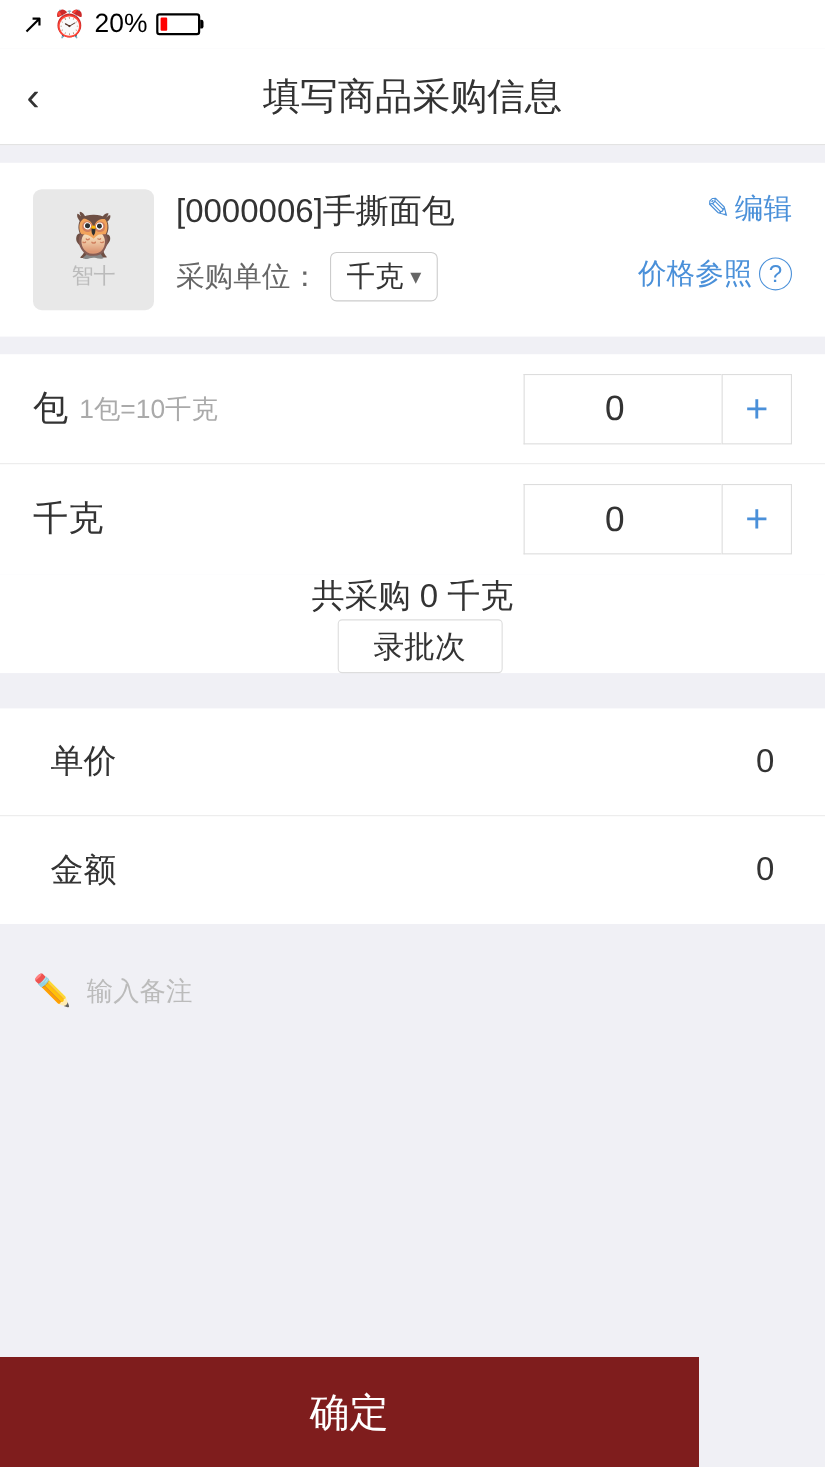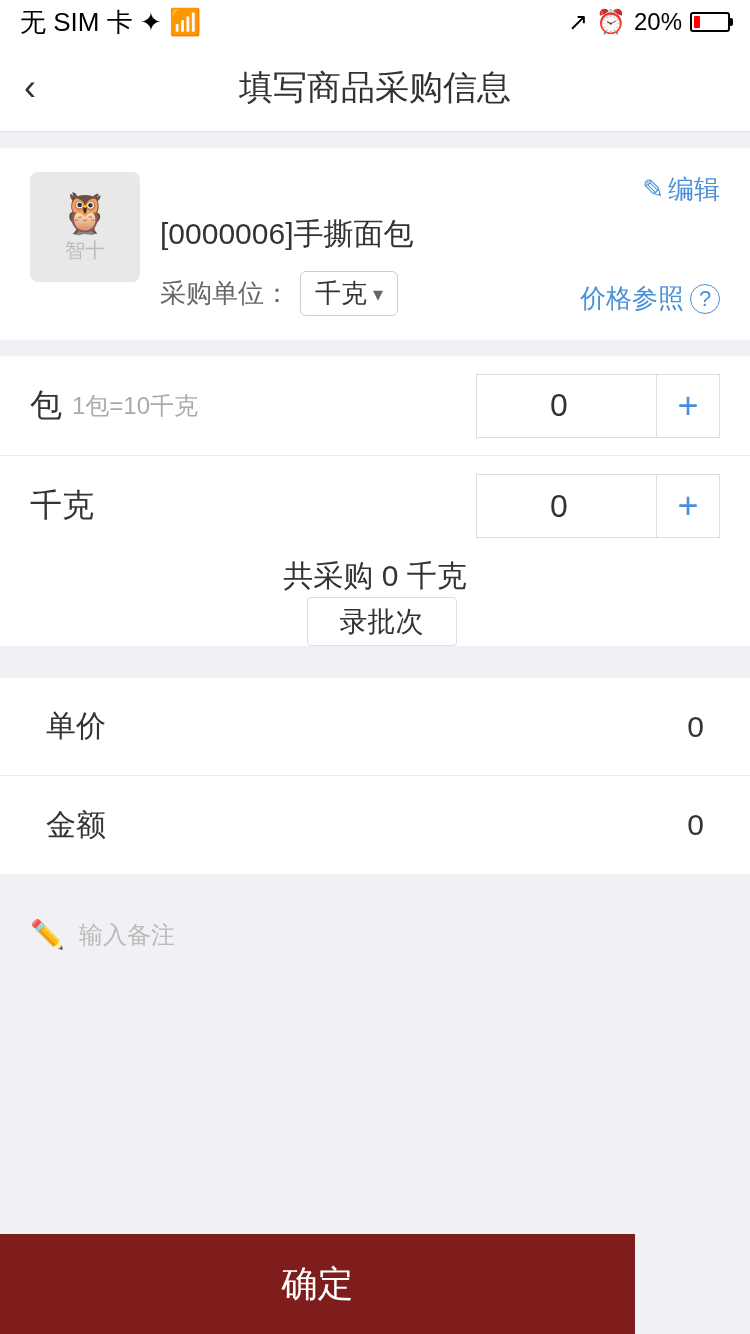--- a/index.html
+++ b/index.html
@@ -124,21 +124,20 @@
     .product-image-owl {
       font-size: 40px;
       color: #999;
     }
     .product-image-text {
       font-size: 20px;
       color: #bbb;
     }
     .product-info {
       flex: 1;
-      margin-top: 42px;
     }
     .product-name {
       font-size: 30px;
       color: #333;
       margin-bottom: 16px;
     }
     .product-unit-row {
       display: flex;
       align-items: center;
       gap: 10px;
@@ -168,21 +167,21 @@
       top: 24px;
       color: #4a90d9;
       font-size: 26px;
       display: flex;
       align-items: center;
       gap: 4px;
     }
     .price-ref {
       position: absolute;
       right: 30px;
-      bottom: 24px;
+      bottom: 40px;
       color: #4a90d9;
       font-size: 26px;
       display: flex;
       align-items: center;
       gap: 6px;
     }
     .price-ref-help {
       width: 30px;
       height: 30px;
       border: 1px solid #4a90d9;
@@ -351,24 +350,20 @@
       justify-content: center;
       cursor: pointer;
       border: none;
       outline: none;
     }
   </style>
 </head>
 <body>
 
 <div class="status-bar">
-  <div class="status-left">
-    <span>无 SIM 卡 ✦</span>
-    <span>📶</span>
-  </div>
   <div class="status-right">
     <span>↗</span>
     <span>⏰</span>
     <span>20%</span>
     <div class="battery">
       <div class="battery-body">
         <div class="battery-fill"></div>
       </div>
     </div>
   </div>

